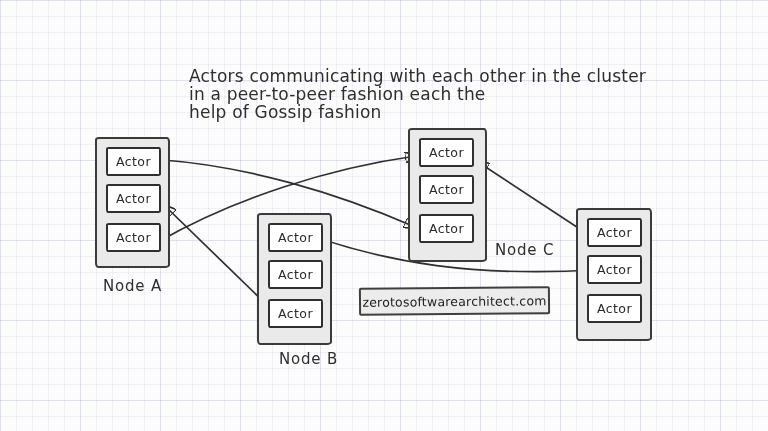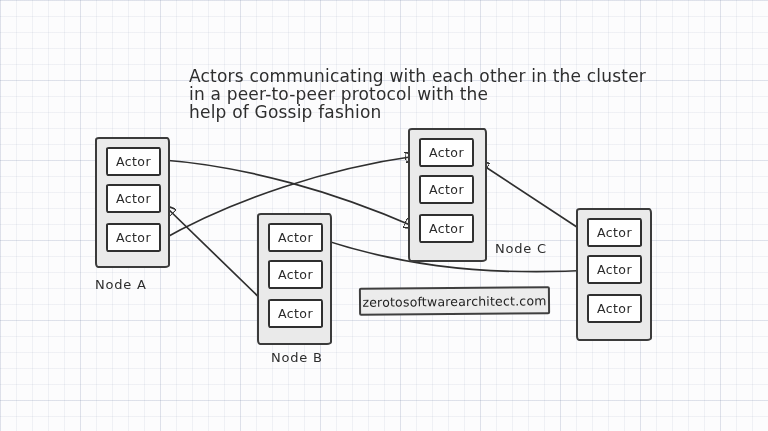--- a/index.html
+++ b/index.html
@@ -38,42 +38,42 @@
     border:2px solid #2f2f2f;
     border-radius:3px 2px 4px 2px / 2px 4px 2px 4px;
     box-sizing:border-box;
     display:flex;align-items:center;justify-content:center;
     font-size:12.5px;letter-spacing:0.4px;color:#2a2a2a;
   }
   .actor + .actor{margin-top:8px;}
   .actor:nth-child(3){margin-top:10px;}
   .node-label{
     position:absolute;
-    font-size:13px;letter-spacing:0.8px;color:#2d2d2d;
-    text-align:left;white-space:nowrap;
+    font-size:15px;letter-spacing:0.8px;color:#2d2d2d;
+    text-align:center;white-space:nowrap;
   }
   .watermark{
     position:absolute;left:359px;top:287px;width:191px;height:28px;
     background:#ececec;border:2px solid #3f3f3f;border-radius:2px;
     box-sizing:border-box;
     display:flex;align-items:center;justify-content:center;
     font-size:12.5px;letter-spacing:0.2px;color:#222;
     transform:rotate(-0.5deg);
   }
   .edges{position:absolute;left:0;top:0;width:768px;height:431px;pointer-events:none;}
   .edges path{stroke:#2f2f2f;stroke-width:1.7;fill:none;stroke-linecap:round;}
 </style>
 </head>
 <body>
 
 <div class="canvas">
 
   <div class="title">
     <div>Actors communicating with each other in the cluster</div>
-    <div>in a peer-to-peer protocol with the</div>
+    <div>in a peer-to-peer fashion each the</div>
     <div>help of Gossip fashion</div>
   </div>
 
   <svg class="edges" viewBox="0 0 768 431">
     <defs>
       <marker id="arrow" markerUnits="userSpaceOnUse" markerWidth="13" markerHeight="11" refX="11" refY="5.5" orient="auto">
         <path d="M0,0 L13,5.5 L0,11 Z" fill="#222" stroke="none"></path>
       </marker>
     </defs>
     <path marker-end="url(#arrow)" d="M163,160 C245,166 335,192 415,227"></path>

